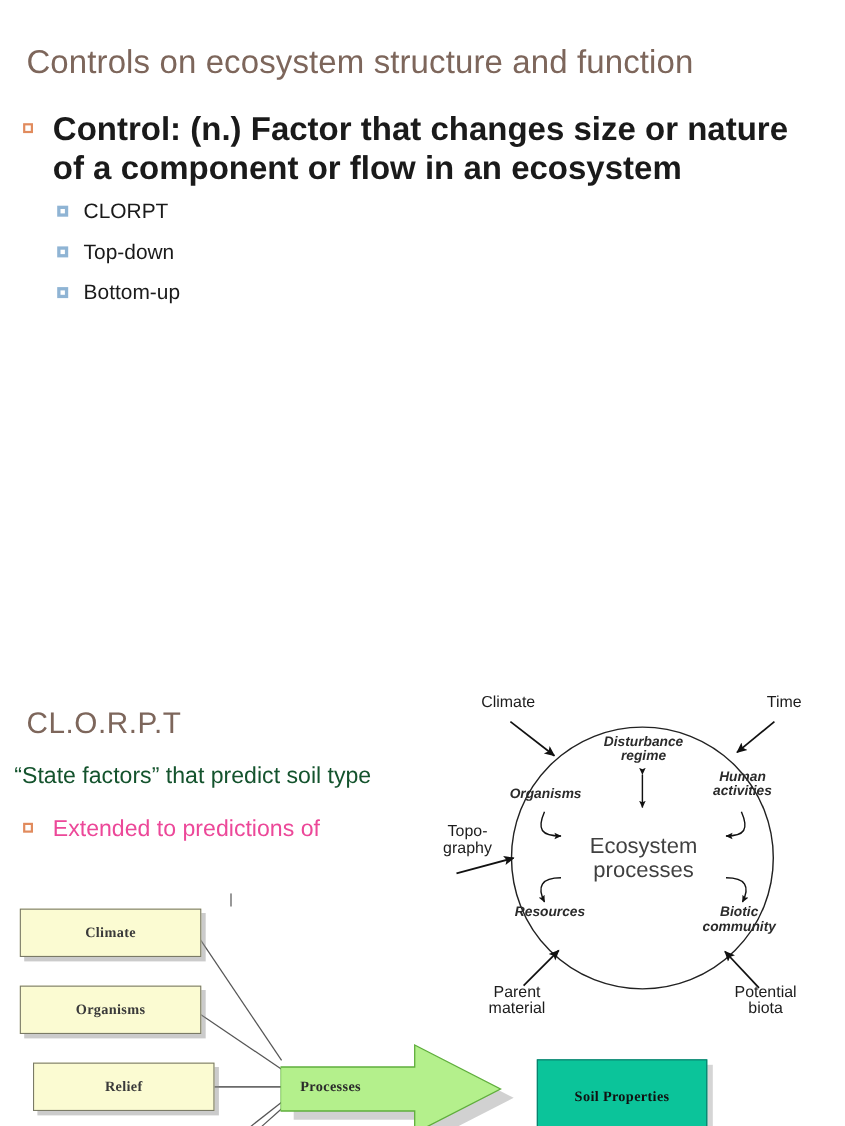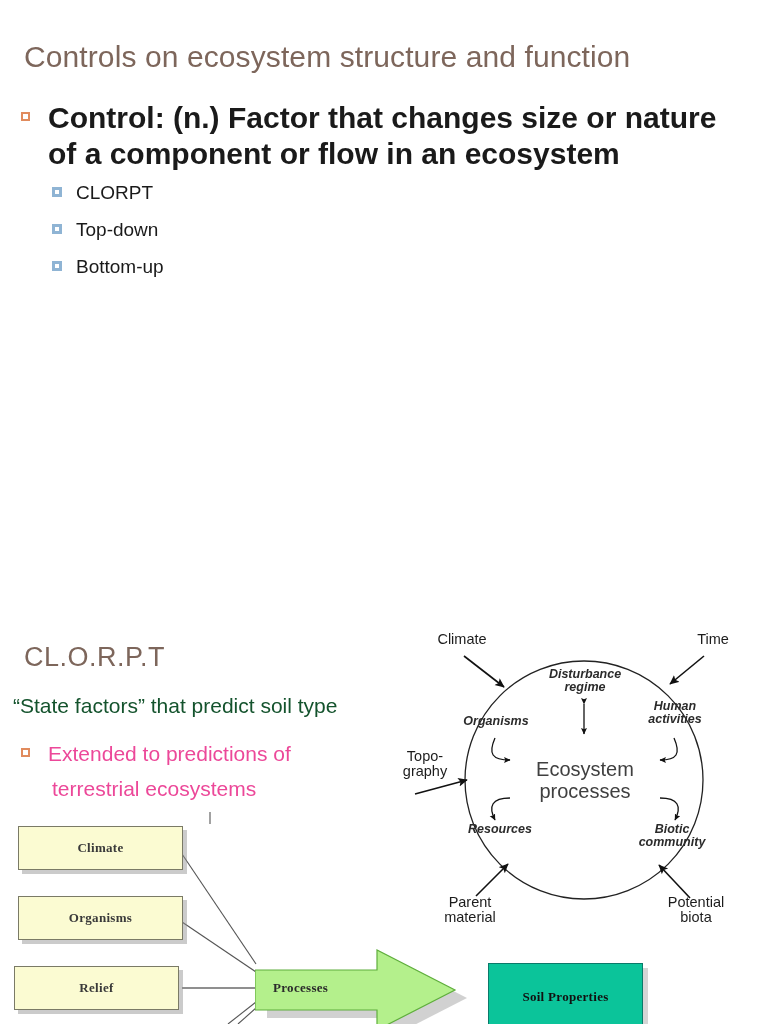--- a/index.html
+++ b/index.html
@@ -149,21 +149,21 @@
     align-items: center;
     justify-content: center;
     font-family: "Liberation Serif", serif;
     font-weight: bold;
     font-size: 13px;
     color: #3a3a3a;
     letter-spacing: 0.3px;
   }
   #fbox-climate   { left: 8px;  top: 14px;  width: 163px; height: 42px; }
   #fbox-organisms { left: 8px;  top: 84px;  width: 163px; height: 42px; }
-  #fbox-relief    { left: 4px;  top: 154px; width: 163px; height: 42px; }
+  #fbox-relief    { left: 20px;  top: 154px; width: 163px; height: 42px; }
 
   #arrow-processes {
     position: absolute;
     left: 245px;
     top: 136px;
     width: 215px;
     height: 88px;
   }
   #arrow-processes .arrow-label {
     position: absolute;
@@ -257,21 +257,20 @@
 
 <div id="slide-bottom">
 
   <div class="slide2-title">CL.O.R.P.T</div>
 
   <div class="statefactors">“State factors” that predict soil type</div>
 
   <div class="s2-bullet">
     <span class="marker"></span>
     <span class="l1">Extended to predictions of</span>
-    <span class="l2">terrestrial ecosystems</span>
   </div>
 
   <div id="eco-diagram">
 
     <svg width="372" height="290" viewBox="0 0 372 290">
       <defs>
         <marker id="ah" markerWidth="8" markerHeight="8" refX="5.5" refY="3" orient="auto" markerUnits="strokeWidth">
           <path d="M0,0.3 L6,3 L0,5.7 L1.3,3 Z" fill="#111"></path>
         </marker>
         <marker id="ahs" markerWidth="7" markerHeight="7" refX="4.6" refY="2.5" orient="auto" markerUnits="strokeWidth">

